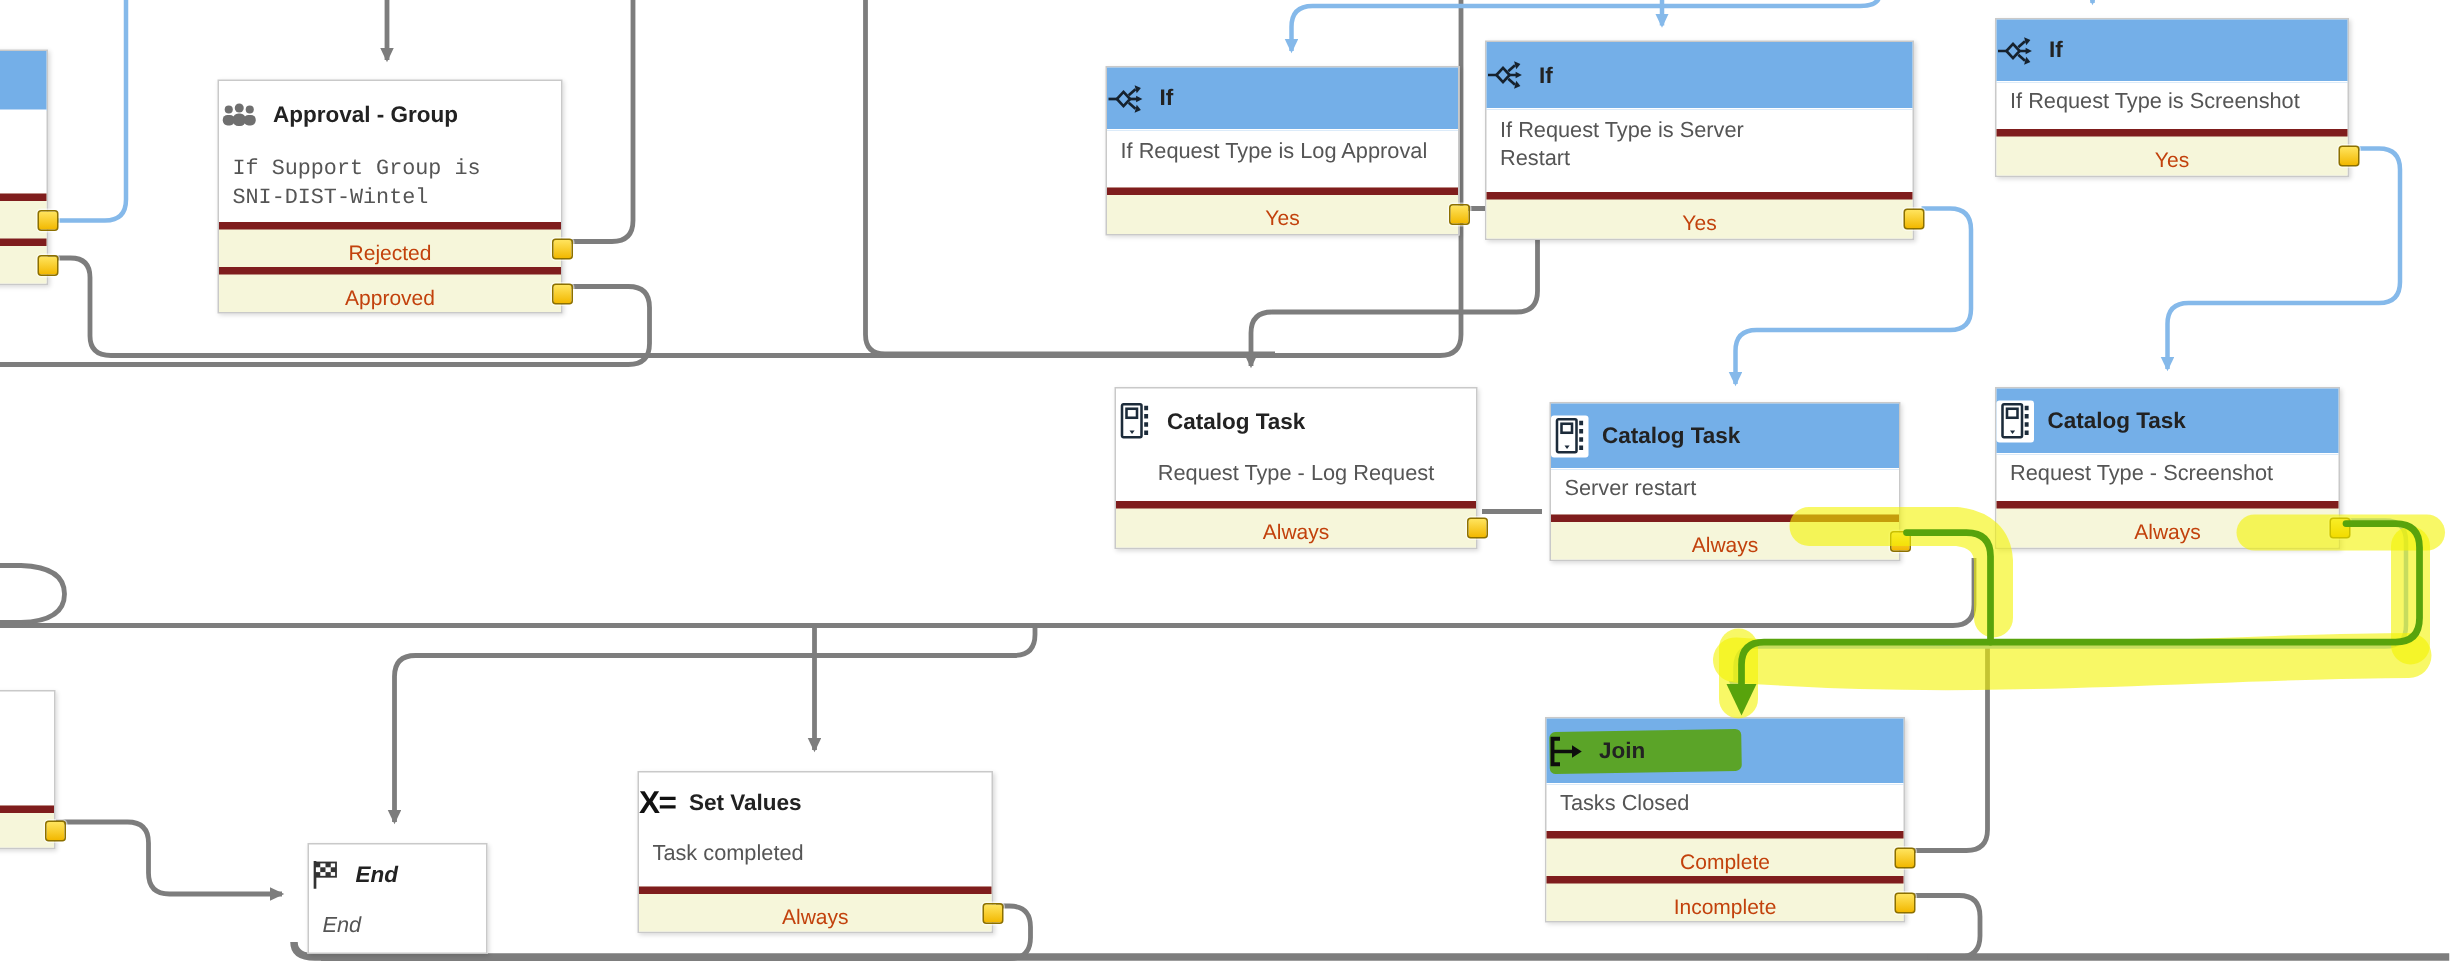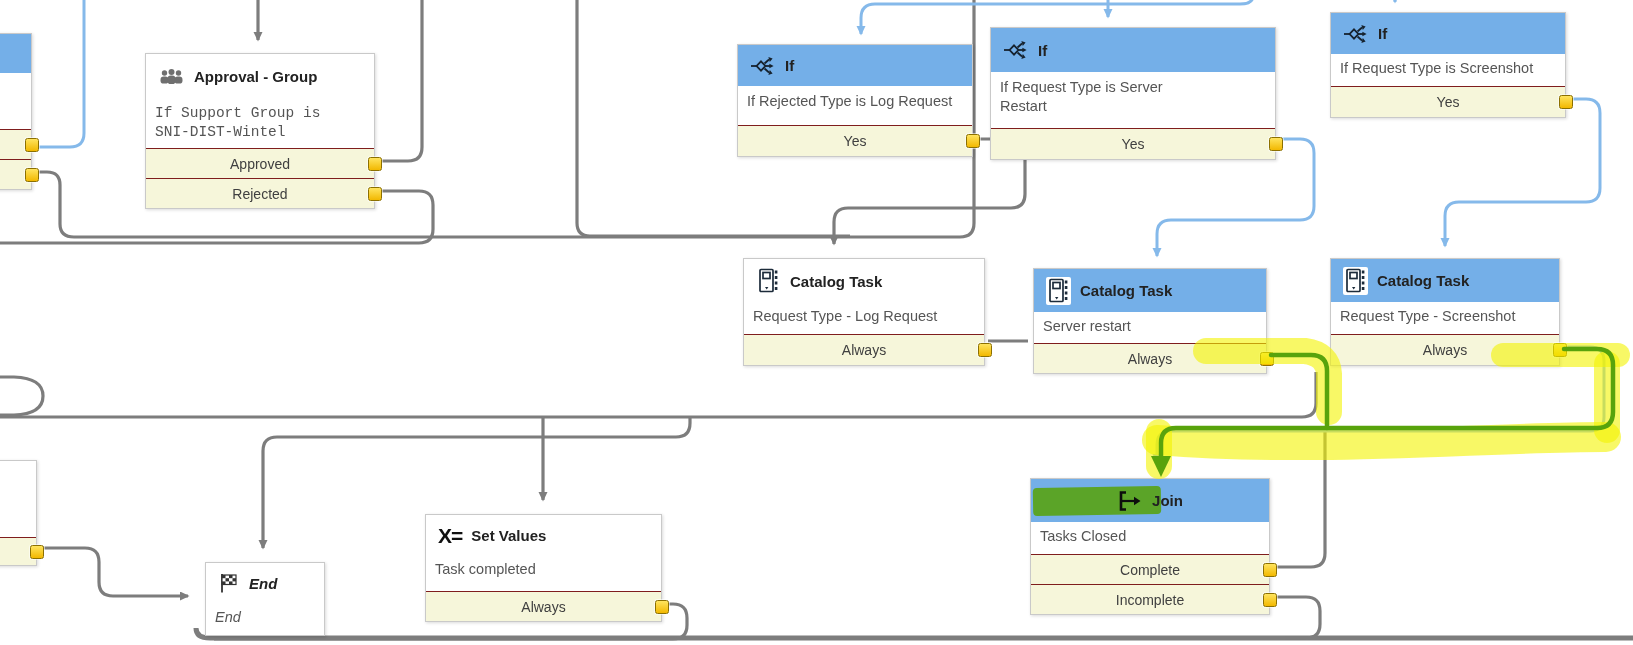--- a/index.html
+++ b/index.html
@@ -1,23 +1,23 @@
 <!DOCTYPE html>
 <html><head>
 <meta charset="utf-8">
 <style>
   html,body{margin:0;padding:0;background:#fff;font-family:"Liberation Sans",sans-serif;}
   .stage{position:relative;width:1633px;height:645px;background:#fff;overflow:hidden;}
   svg.layer{position:absolute;left:0;top:0;width:1633px;height:645px;pointer-events:none;}
   svg.layer path{pointer-events:stroke;}
   .node{position:absolute;background:#fff;border:1px solid #c9c9c9;box-shadow:1px 1px 3px rgba(0,0,0,.15);font-size:14.5px;}
-  .hdr{display:flex;align-items:center;gap:9px;padding:0 12px;height:44px;font-weight:bold;font-size:15px;color:#222;position:relative;box-sizing:border-box;}
+  .hdr{display:flex;align-items:center;gap:9px;padding:0 0;height:44px;font-weight:bold;font-size:15px;color:#222;position:relative;box-sizing:border-box;}
   .hdr.blue{background:#74afe8;border-bottom:1px solid #fff;}
   .body{padding:5px 9px 7px;color:#555;line-height:1.32;box-sizing:border-box;overflow:hidden;}
-  .row{position:relative;height:30px;line-height:30px;text-align:center;background:#f6f6da;border-top:1px solid #7f1d1d;color:#404040;font-size:14px;box-sizing:border-box;}
+  .row{position:relative;height:30px;line-height:30px;text-align:center;background:#f6f6da;border-top:5px solid #7f1d1d;color:#c2410c;font-size:14px;box-sizing:border-box;}
   .conn{position:absolute;right:-8px;top:50%;margin-top:-7px;width:12px;height:12px;background:linear-gradient(180deg,#ffe45e,#f2b800);border:1.5px solid #8c7000;border-radius:2.5px;box-shadow:0 0 0 1px rgba(255,255,255,.55);}
   .ic{display:inline-flex;flex:none;position:relative;z-index:1;}
   .ic.boxed{background:#fff;border-radius:2px;padding:1px 2px;}
   .ttl{position:relative;z-index:1;}
   .xeq{font-weight:800;font-size:21px;letter-spacing:-1px;color:#111;line-height:1;}
   .join-marker{position:absolute;left:2px;top:8px;width:128px;height:28px;background:#58a30c;opacity:.88;border-radius:4px;transform:rotate(-1deg);z-index:0;}
 </style>
 </head>
 <body>
 
@@ -87,25 +87,25 @@
           <rect x="2.5" y="8.6" width="8" height="7" rx="3.2"></rect>
               <rect x="9.3" y="7.6" width="8.4" height="8.4" rx="3.6"></rect>
               <rect x="16.5" y="8.6" width="8" height="7" rx="3.2"></rect>
             </g>
         </svg>
       </span>
       <span class="ttl">Approval - Group</span>
     </div>
     <div class="body" style="height:49px;max-width:205px;font-family:Liberation Mono, monospace;">If Support Group is SNI-DIST-Wintel</div>
     <div class="row">
+      <span>Rejected</span>
+      <span class="conn"></span>
+    </div>
+    <div class="row">
       <span>Approved</span>
-      <span class="conn"></span>
-    </div>
-    <div class="row">
-      <span>Rejected</span>
       <span class="conn"></span>
     </div>
   </div>
 
   <div class="node" style="left:737px;top:44px;width:234px;">
     <div class="hdr blue" style="height:42px;">
       <span class="ic">
         <svg width="26" height="24" viewBox="0 0 26 24" fill="none" stroke="#16222e" stroke-width="1.8">
           <path d="M1,12 H7"></path>
             <path d="M11,7.3 L15.4,12 L11,16.7 L6.6,12 Z"></path>
@@ -114,21 +114,21 @@
             <path d="M14.5,14.5 L19,18.5"></path>
           <g fill="#16222e" stroke="none">
               <path d="M18.4,2.9 L22.6,4.6 L19.8,8.1 z"></path>
               <path d="M19.4,9.8 L23.6,12 L19.4,14.2 z"></path>
               <path d="M19.8,15.9 L22.6,19.4 L18.4,21.1 z"></path>
             </g>
         </svg>
       </span>
       <span class="ttl">If</span>
     </div>
-    <div class="body" style="height:38px;">If Rejected Type is Log Request</div>
+    <div class="body" style="height:38px;">If Request Type is Log Approval</div>
     <div class="row" style="height:31px;line-height:31px;">
       <span>Yes</span>
       <span class="conn"></span>
     </div>
   </div>
 
   <div class="node" style="left:990px;top:27px;width:284px;">
     <div class="hdr blue" style="height:45px;">
       <span class="ic">
         <svg width="26" height="24" viewBox="0 0 26 24" fill="none" stroke="#16222e" stroke-width="1.8">
@@ -188,21 +188,21 @@
               <rect x="16.8" y="2.5" width="2.6" height="3"></rect>
               <rect x="16.8" y="8" width="2.6" height="3"></rect>
               <rect x="16.8" y="13.5" width="2.6" height="3"></rect>
               <rect x="16.8" y="19" width="2.6" height="3"></rect>
               <path d="M7,19 h3.4 l-1.7,2.4 z"></path>
             </g>
         </svg>
       </span>
       <span class="ttl">Catalog Task</span>
     </div>
-    <div class="body" style="height:31px;padding-top:4px;">Request Type - Log Request</div>
+    <div class="body" style="height:31px;padding-top:4px;text-align:center;">Request Type - Log Request</div>
     <div class="row" style="height:31px;line-height:31px;">
       <span>Always</span>
       <span class="conn"></span>
     </div>
   </div>
 
   <div class="node" style="left:1033px;top:268px;width:232px;">
     <div class="hdr blue" style="height:44px;">
       <span class="ic boxed">
         <svg width="21" height="26" viewBox="0 0 21 26" fill="none" stroke="#1c2b3a" stroke-width="1.7">
@@ -244,21 +244,21 @@
       <span class="ttl">Catalog Task</span>
     </div>
     <div class="body" style="height:31px;padding-top:4px;">Request Type - Screenshot</div>
     <div class="row" style="height:31px;line-height:31px;">
       <span>Always</span>
       <span class="conn"></span>
     </div>
   </div>
 
   <div class="node" style="left:1030px;top:478px;width:238px;">
-    <div class="hdr blue" style="height:44px;justify-content:center;">
+    <div class="hdr blue" style="height:44px;">
       <div class="join-marker"></div>
       <span class="ic">
         <svg width="26" height="22" viewBox="0 0 26 22" fill="none" stroke="#0d0d0d">
           <path d="M9,2.5 H4 V19.5 H9" stroke-width="2.6"></path>
           <path d="M4,11 H18" stroke-width="2.2"></path>
           <path d="M17,6.8 L23.5,11 L17,15.2 z" fill="#0d0d0d" stroke="none"></path>
         </svg>
       </span>
       <span class="ttl">Join</span>
     </div>

